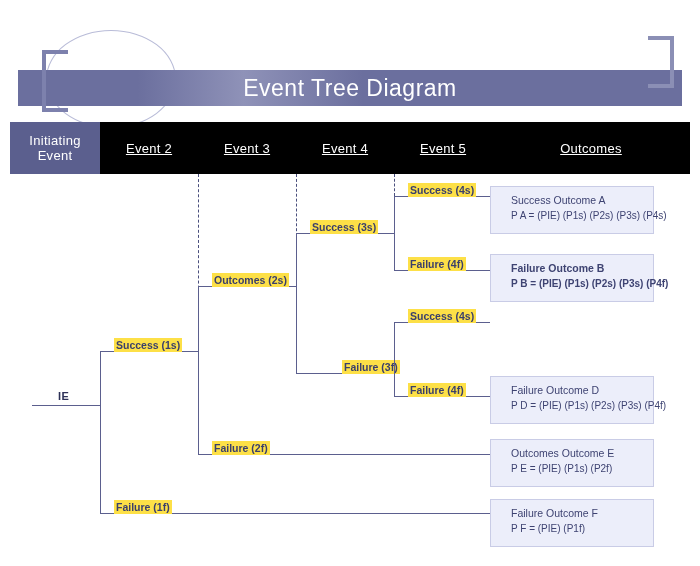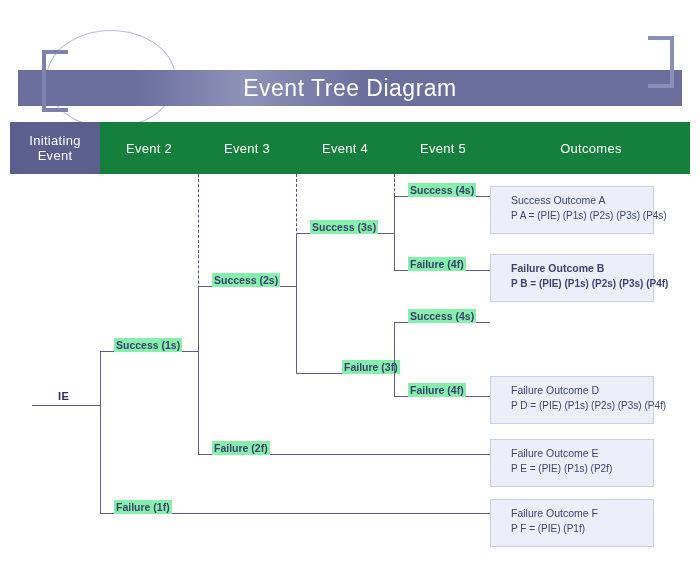--- a/index.html
+++ b/index.html
@@ -86,21 +86,21 @@
     color: #ffffff;
     font-size: 13px;
     display: flex;
     align-items: center;
     justify-content: center;
     text-align: center;
     box-sizing: border-box;
     letter-spacing: 0.3px;
   }
   .hcell.dark { background: #5b5f8e; }
-  .hcell.light { background: #15803d; }
+  .hcell.light { background: #000000; text-decoration: underline; }
 
   
   #diagram {
     position: absolute;
     left: 10px;
     top: 174px;
     width: 680px;
     height: 382px;
   }
   .vline {
@@ -114,21 +114,21 @@
   .hline {
     position: absolute;
     height: 0;
     border-top: 1px solid #5b5f8e;
   }
   .branch-label {
     position: absolute;
     font-size: 10.5px;
     color: #3a3f6b;
     font-weight: bold;
-    background: #86efac;
+    background: #fde047;
     padding: 1px 2px;
     white-space: nowrap;
   }
   .ie-label {
     position: absolute;
     font-size: 11px;
     color: #2d3157;
     font-weight: bold;
     letter-spacing: 0.5px;
   }
@@ -189,21 +189,21 @@
 
   <div class="hline" style="left:90px; top:177px; width:98px;"></div>
   <div class="branch-label" style="left:104px; top:164px;">Success (1s)</div>
 
   <div class="hline" style="left:90px; top:339px; width:390px;"></div>
   <div class="branch-label" style="left:104px; top:326px;">Failure (1f)</div>
 
   <div class="vline" style="left:188px; top:112px; height:168px;"></div>
 
   <div class="hline" style="left:188px; top:112px; width:98px;"></div>
-  <div class="branch-label" style="left:202px; top:99px;">Success (2s)</div>
+  <div class="branch-label" style="left:202px; top:99px;">Outcomes (2s)</div>
 
   <div class="hline" style="left:188px; top:280px; width:292px;"></div>
   <div class="branch-label" style="left:202px; top:267px;">Failure (2f)</div>
 
   <div class="vline" style="left:286px; top:59px; height:140px;"></div>
 
   <div class="hline" style="left:286px; top:59px; width:98px;"></div>
   <div class="branch-label" style="left:300px; top:46px;">Success (3s)</div>
 
   <div class="hline" style="left:286px; top:199px; width:98px;"></div>
@@ -227,21 +227,21 @@
   </div>
   <div class="outcome" style="left:480px; top:80px;font-weight:bold;">
     <div class="title">Failure Outcome B</div>
     <div class="formula">P B = (PIE) (P1s) (P2s) (P3s) (P4f)</div>
   </div>
   <div class="outcome" style="left:480px; top:202px;">
     <div class="title">Failure Outcome D</div>
     <div class="formula">P D = (PIE) (P1s) (P2s) (P3s) (P4f)</div>
   </div>
   <div class="outcome" style="left:480px; top:265px;">
-    <div class="title">Failure Outcome E</div>
+    <div class="title">Outcomes Outcome E</div>
     <div class="formula">P E = (PIE) (P1s) (P2f)</div>
   </div>
   <div class="outcome" style="left:480px; top:325px;">
     <div class="title">Failure Outcome F</div>
     <div class="formula">P F = (PIE) (P1f)</div>
   </div>
 
 </div>
 
 </body></html>

